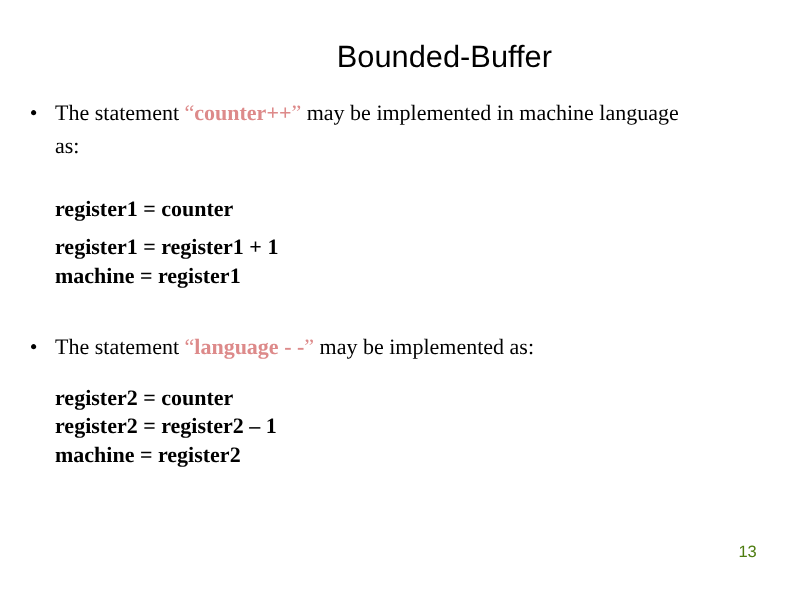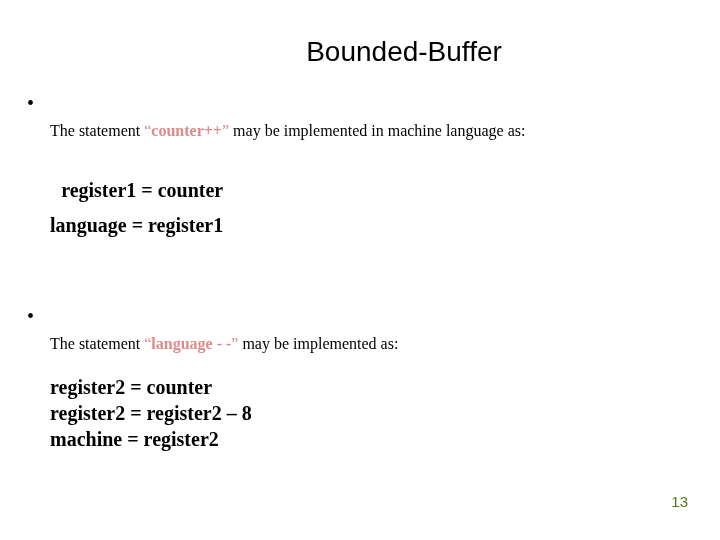--- a/index.html
+++ b/index.html
@@ -57,26 +57,25 @@
     left: 27px;
     top: 0;
     font-size: 20px;
     line-height: 30px;
     font-family: "Liberation Serif", "DejaVu Serif", serif;
     color: #000000;
   }
   .bullet-row .bullet-text {
     display: block;
     margin-left: 50px;
-    font-size: 16px;
+    font-size: 20px;
     line-height: 30px;
     font-family: "Liberation Serif", "DejaVu Serif", serif;
     color: #000000;
     white-space: normal;
-    margin-top: 28px;
   }
   .code-kw {
     font-weight: bold;
     color: #dd8a8a;
     font-family: "Liberation Serif", "DejaVu Serif", serif;
   }
   .quote-mark {
     color: #dd8a8a;
   }
 
@@ -93,22 +92,22 @@
     display: block;
     white-space: pre;
     line-height: 26px;
   }
   .code-line.gap-after {
     margin-bottom: 9px;
   }
 
   #bullet-1 { top: 88px; }
   #bullet-2 { top: 301px; }
-  #code-block-1 { top: 177px; text-align: right; }
-  #code-block-2 { top: 374px; }
+  #code-block-1 { top: 177px; }
+  #code-block-2 { top: 349px; }
 
   
   .page-number {
     position: absolute;
     right: 32px;
     top: 493px;
     font-family: "Liberation Sans", "DejaVu Sans", sans-serif;
     font-size: 15px;
     line-height: 18px;
     color: #4d7c0f;
@@ -123,31 +122,32 @@
 
   <div class="body-area">
 
     <div class="bullet-row" id="bullet-1">
       <span class="bullet-mark">•</span>
       <span class="bullet-text"><span>The statement </span><span class="quote-mark">“</span><span class="code-kw">counter++</span><span class="quote-mark">”</span><span> may be implemented in machine language as:</span></span>
     </div>
 
     <div class="code-block" id="code-block-1">
       <span class="code-line gap-after">register1 = counter</span>
-      <span class="code-line">language = register1</span>
+      <span class="code-line">register1 = register1 + 1</span>
+      <span class="code-line">machine = register1</span>
     </div>
 
     <div class="bullet-row" id="bullet-2">
       <span class="bullet-mark">•</span>
       <span class="bullet-text"><span>The statement </span><span class="quote-mark">“</span><span class="code-kw">language - -</span><span class="quote-mark">”</span><span> may be implemented as:</span></span>
     </div>
 
     <div class="code-block" id="code-block-2">
       <span class="code-line">register2 = counter</span>
-      <span class="code-line">register2 = register2 – 8</span>
+      <span class="code-line">register2 = register2 – 1</span>
       <span class="code-line">machine = register2</span>
     </div>
 
   </div>
 
   <div class="page-number">13</div>
 
 </div>
 
 </body></html>

